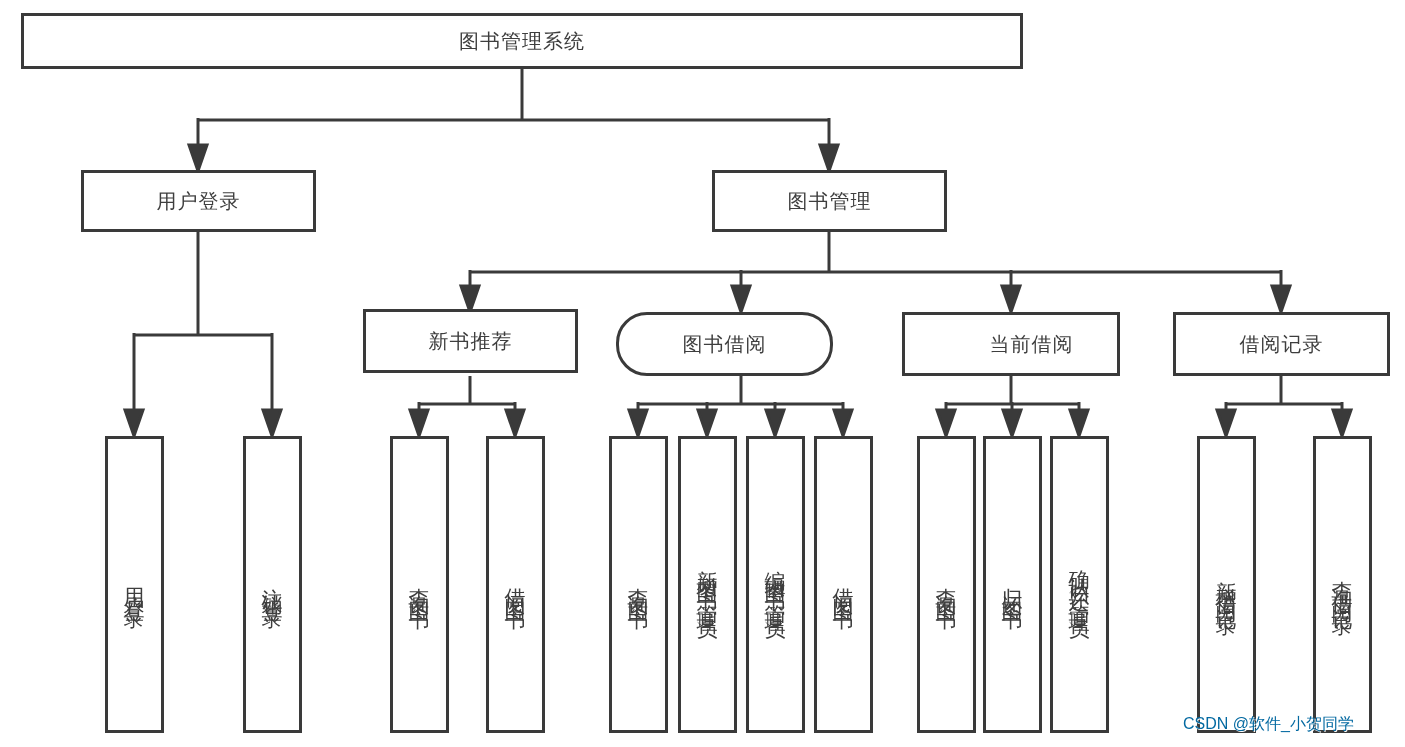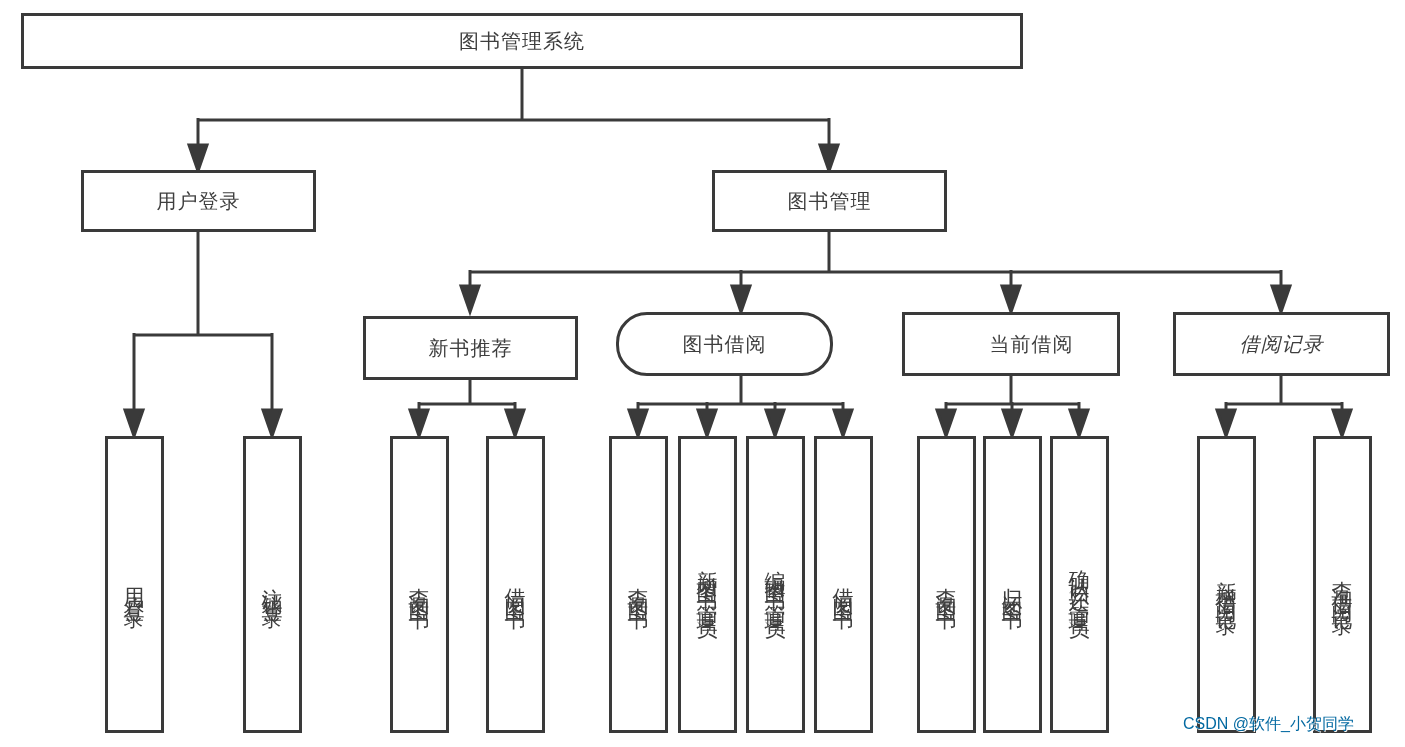--- a/index.html
+++ b/index.html
@@ -123,30 +123,30 @@
     <span class="h-label">图书管理系统</span>
   </div>
 
   <div class="box" style="left:81px; top:170px; width:235px; height:62px;">
     <span class="h-label">用户登录</span>
   </div>
   <div class="box" style="left:712px; top:170px; width:235px; height:62px;">
     <span class="h-label">图书管理</span>
   </div>
 
-  <div class="box" style="left:363px; top:316px; width:215px; height:64px;">
+  <div class="box" style="left:363px; top:309px; width:215px; height:64px;">
     <span class="h-label">新书推荐</span>
   </div>
   <div class="box" style="left:616px; top:312px; width:217px; height:64px;border-radius:31px;">
     <span class="h-label">图书借阅</span>
   </div>
   <div class="box" style="left:902px; top:312px; width:218px; height:64px;padding-left:41px;">
     <span class="h-label">当前借阅</span>
   </div>
-  <div class="box" style="left:1173px; top:312px; width:217px; height:64px;font-style:italic;">
+  <div class="box" style="left:1173px; top:312px; width:217px; height:64px;">
     <span class="h-label">借阅记录</span>
   </div>
 
   <div class="box leaf" style="left:105px; top:436px; width:59px; height:297px;">
     <span>用户登录</span>
   </div>
   <div class="box leaf" style="left:243px; top:436px; width:59px; height:297px;">
     <span>注销登录</span>
   </div>
 

